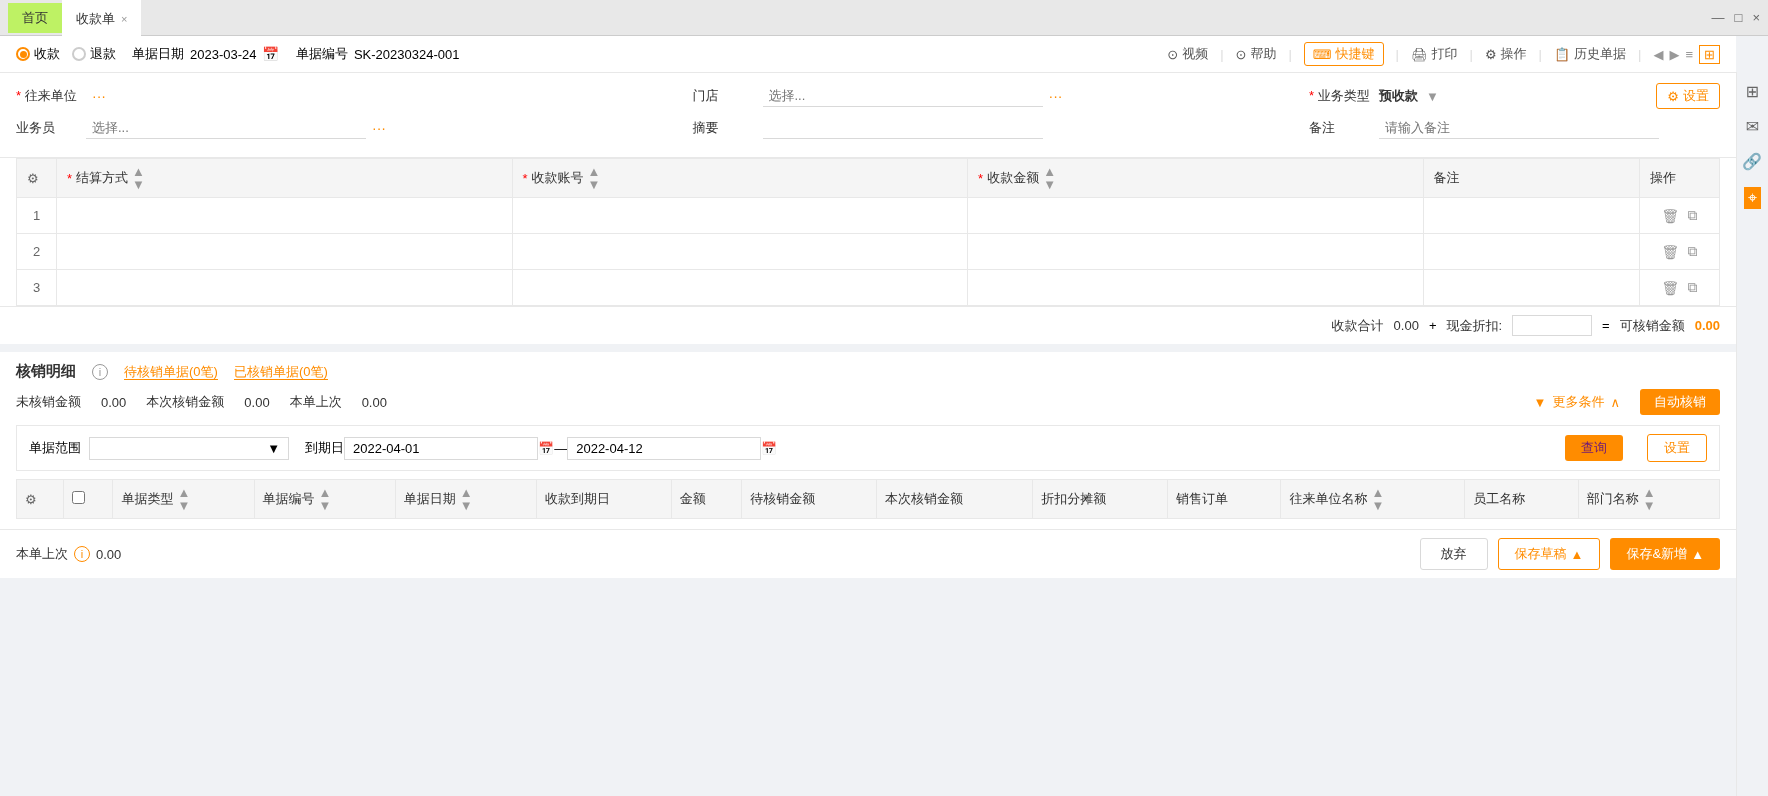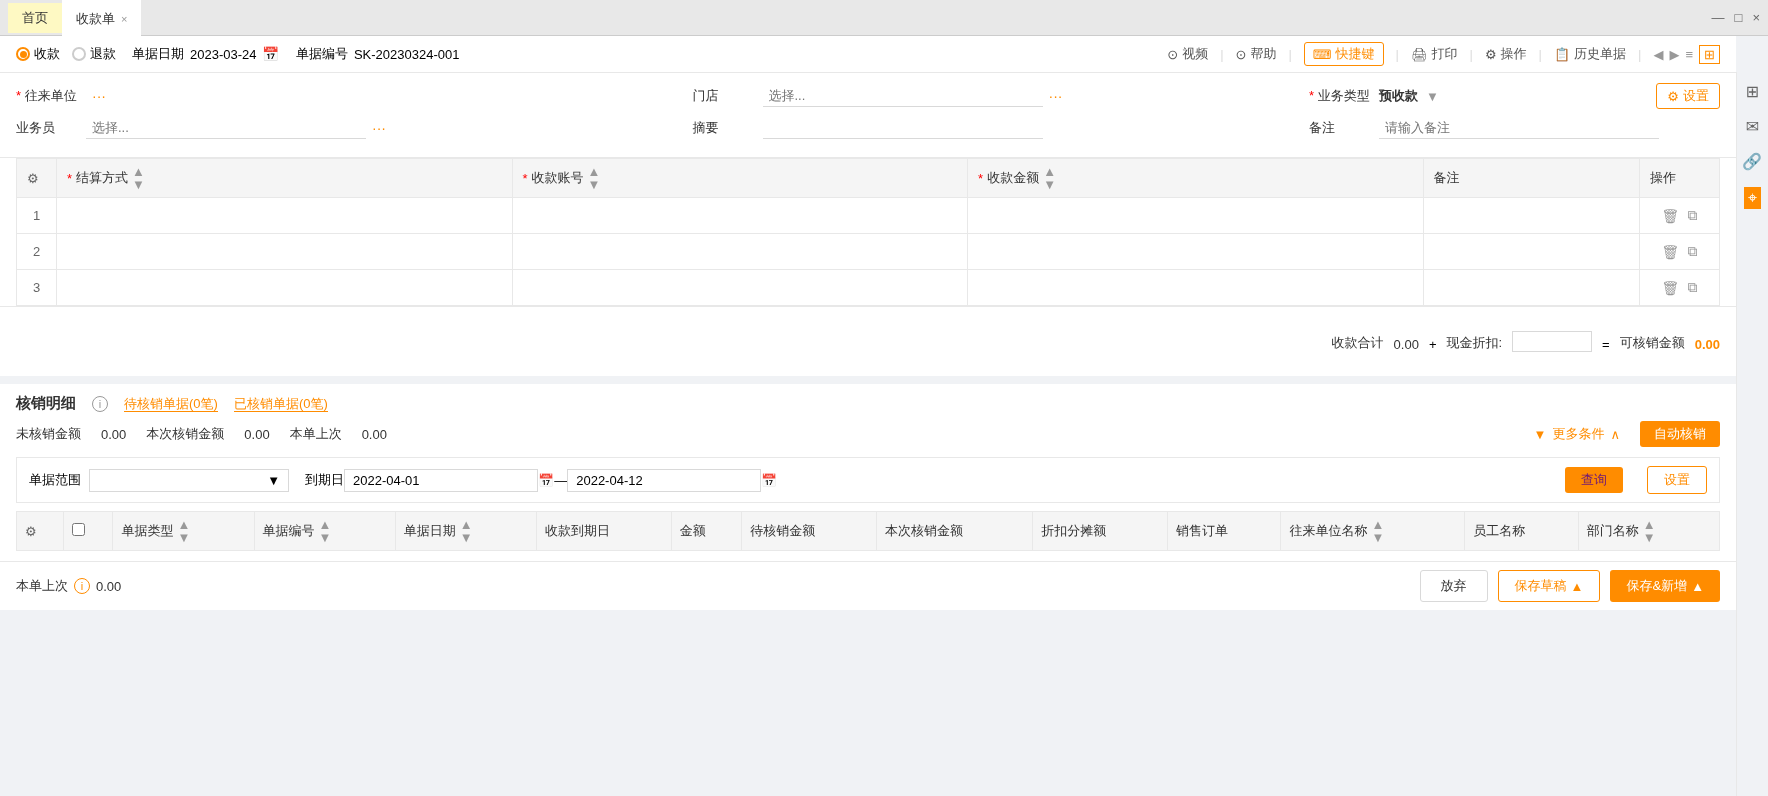--- a/index.html
+++ b/index.html
@@ -7,21 +7,21 @@
 
     
     .tab-bar {
       display: flex; align-items: center;
       background: #e8e8e8;
       height: 36px;
       padding: 0 8px;
       border-bottom: 1px solid #ccc;
     }
     .tab-home {
-      background: #fef9c3; color: #333;
+      background: #bef264; color: #333;
       padding: 6px 14px; cursor: pointer; font-size: 13px;
     }
     .tab-active {
       background: #fff; color: #333;
       padding: 18px 14px; cursor: pointer; font-size: 13px;
       border-top: 2px solid #00b896;
       display: flex; align-items: center; gap: 6px;
     }
     .tab-close { color: #999; cursor: pointer; font-size: 11px; }
     .window-controls { margin-left: auto; display: flex; gap: 10px; color: #666; font-size: 14px; cursor: pointer; }
@@ -101,22 +101,22 @@
     }
     .th-sort { display: flex; align-items: center; gap: 4px; }
     .sort-arrows { display: flex; flex-direction: column; font-size: 8px; color: #999; line-height: 1; }
     .row-num { color: #666; text-align: center; width: 30px; }
     .action-cell { display: flex; gap: 8px; align-items: center; justify-content: center; }
     .action-icon { cursor: pointer; color: #999; font-size: 14px; }
     .gear-icon { cursor: pointer; color: #666; }
 
     
     .total-row {
-      display: flex; align-items: flex-end; justify-content: flex-end;
-      padding: 24px 16px;
+      display: flex; align-items: center; justify-content: flex-end;
+      padding: 8px 16px;
       background: #fff;
       gap: 10px;
       border-top: 1px solid #e8e8e8;
       flex-shrink: 0;
     }
     .total-label { color: #333; }
     .total-value { color: #333; }
     .total-orange { color: #ff8c00; font-weight: bold; }
     .discount-input {
       border: 1px solid #d9d9d9; padding: 2px 6px;

